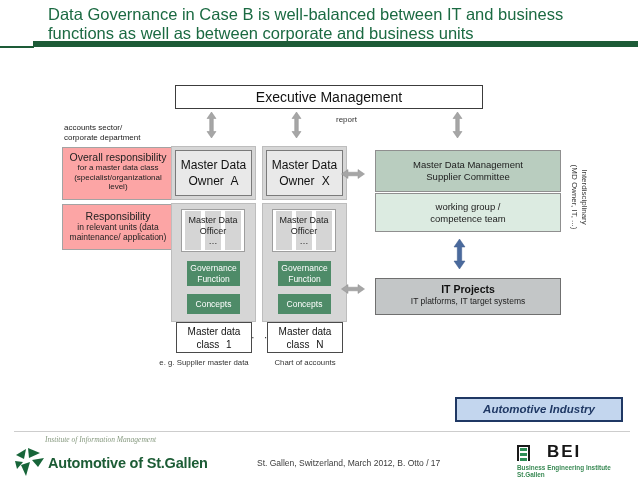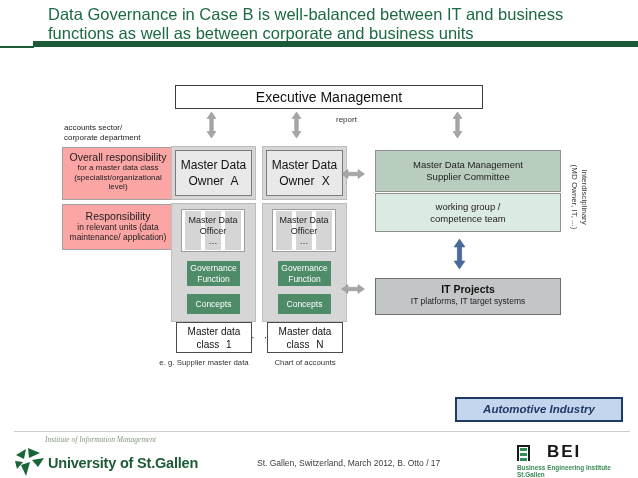--- a/index.html
+++ b/index.html
@@ -216,21 +216,21 @@
   <div class="abs footer-line"></div>
   <div class="abs institute">Institute of Information Management</div>
 
   <svg class="abs" style="left:13px;top:448px" width="32" height="29" viewBox="0 0 32 29" fill="#176539">
     <polygon points="3,7 13,1 11,11"></polygon>
     <polygon points="15,0 27,5 16,10"></polygon>
     <polygon points="19,12 31,10 25,19"></polygon>
     <polygon points="2,13 10,14 4,21"></polygon>
     <polygon points="8,17 17,14 13,28"></polygon>
   </svg>
-  <div class="abs uni-text">University of St.Gallen</div>
+  <div class="abs uni-text">Automotive of St.Gallen</div>
 
   <div class="abs citation">St. Gallen, Switzerland, March 2012, B. Otto / 17</div>
 
   <div class="abs bei">
     <div class="bei-glyph">
       <div class="bei-bar"></div>
       <div class="bei-bar"></div>
       <div class="bei-bar"></div>
     </div>
     <div class="bei-text">BEI</div>

